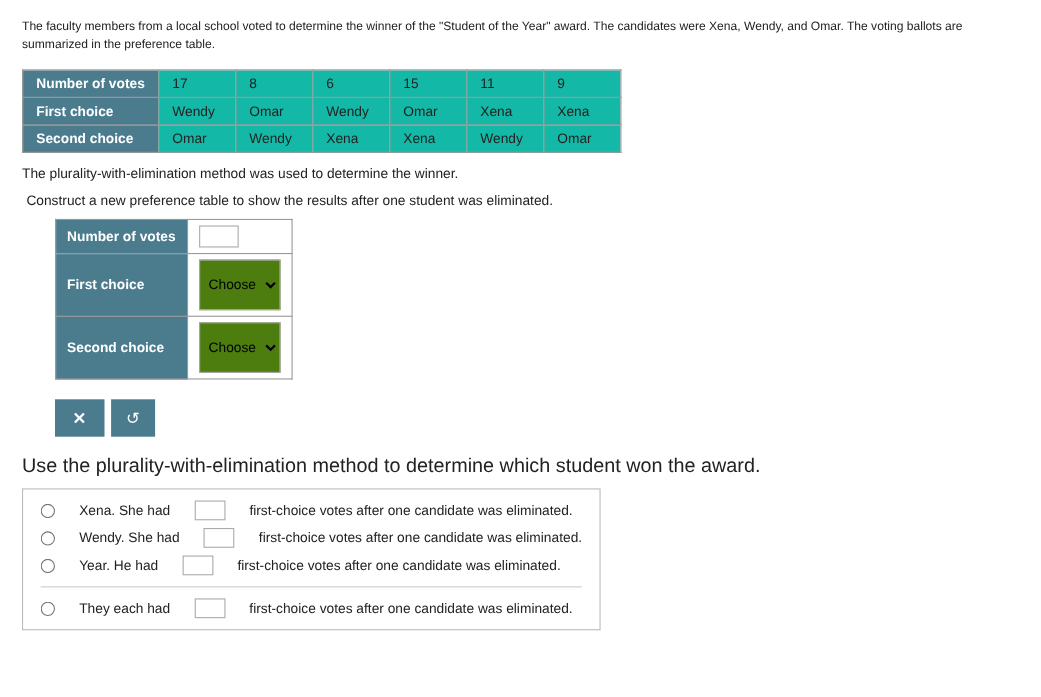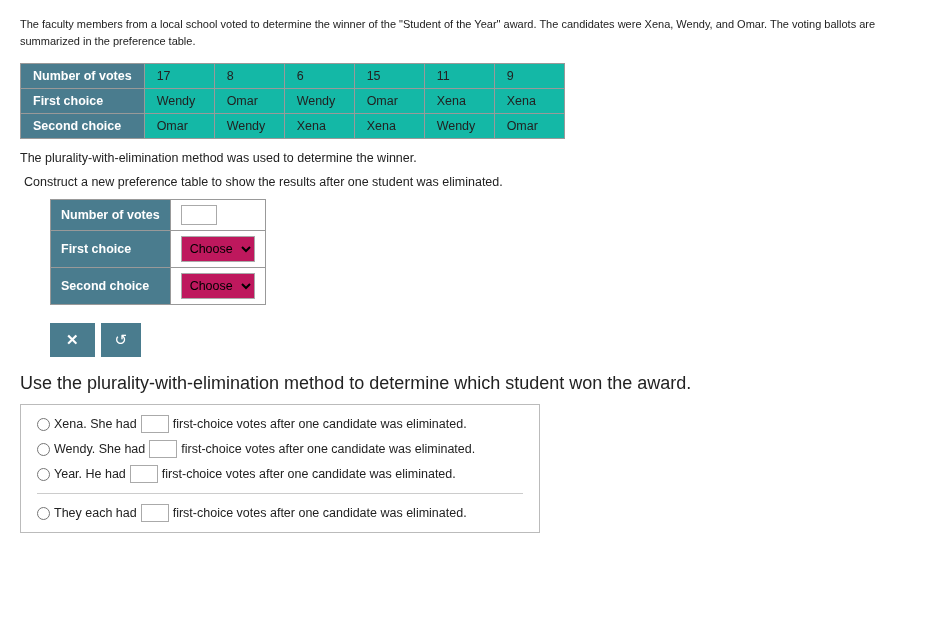--- a/index.html
+++ b/index.html
@@ -77,24 +77,24 @@
       background: #fff;
       min-width: 80px;
     }
     .votes-input {
       width: 36px;
       border: 1px solid #aaa;
       padding: 2px 4px;
       font-size: 12.5px;
     }
     .choose-select {
-      background: #be185d;
+      background: #4d7c0f;
       border: 1px solid #aaa;
       font-size: 12.5px;
-      padding: 4px 4px;
+      padding: 14px 4px;
       appearance: auto;
       cursor: pointer;
     }
     
     .btn-row {
       display: flex;
       gap: 6px;
       margin-left: 30px;
       margin-bottom: 16px;
     }
@@ -126,21 +126,21 @@
       padding: 10px 16px;
       margin-left: 0;
       display: inline-block;
       min-width: 520px;
       font-size: 12.5px;
     }
     .option-row {
       display: flex;
       align-items: center;
       margin-bottom: 7px;
-      gap: 4px;
+      gap: 22px;
     }
     .option-row:last-child { margin-bottom: 0; }
     .option-row input[type="radio"] {
       margin: 0;
       cursor: pointer;
     }
     .inline-input {
       width: 28px;
       border: 1px solid #aaa;
       padding: 1px 3px;

